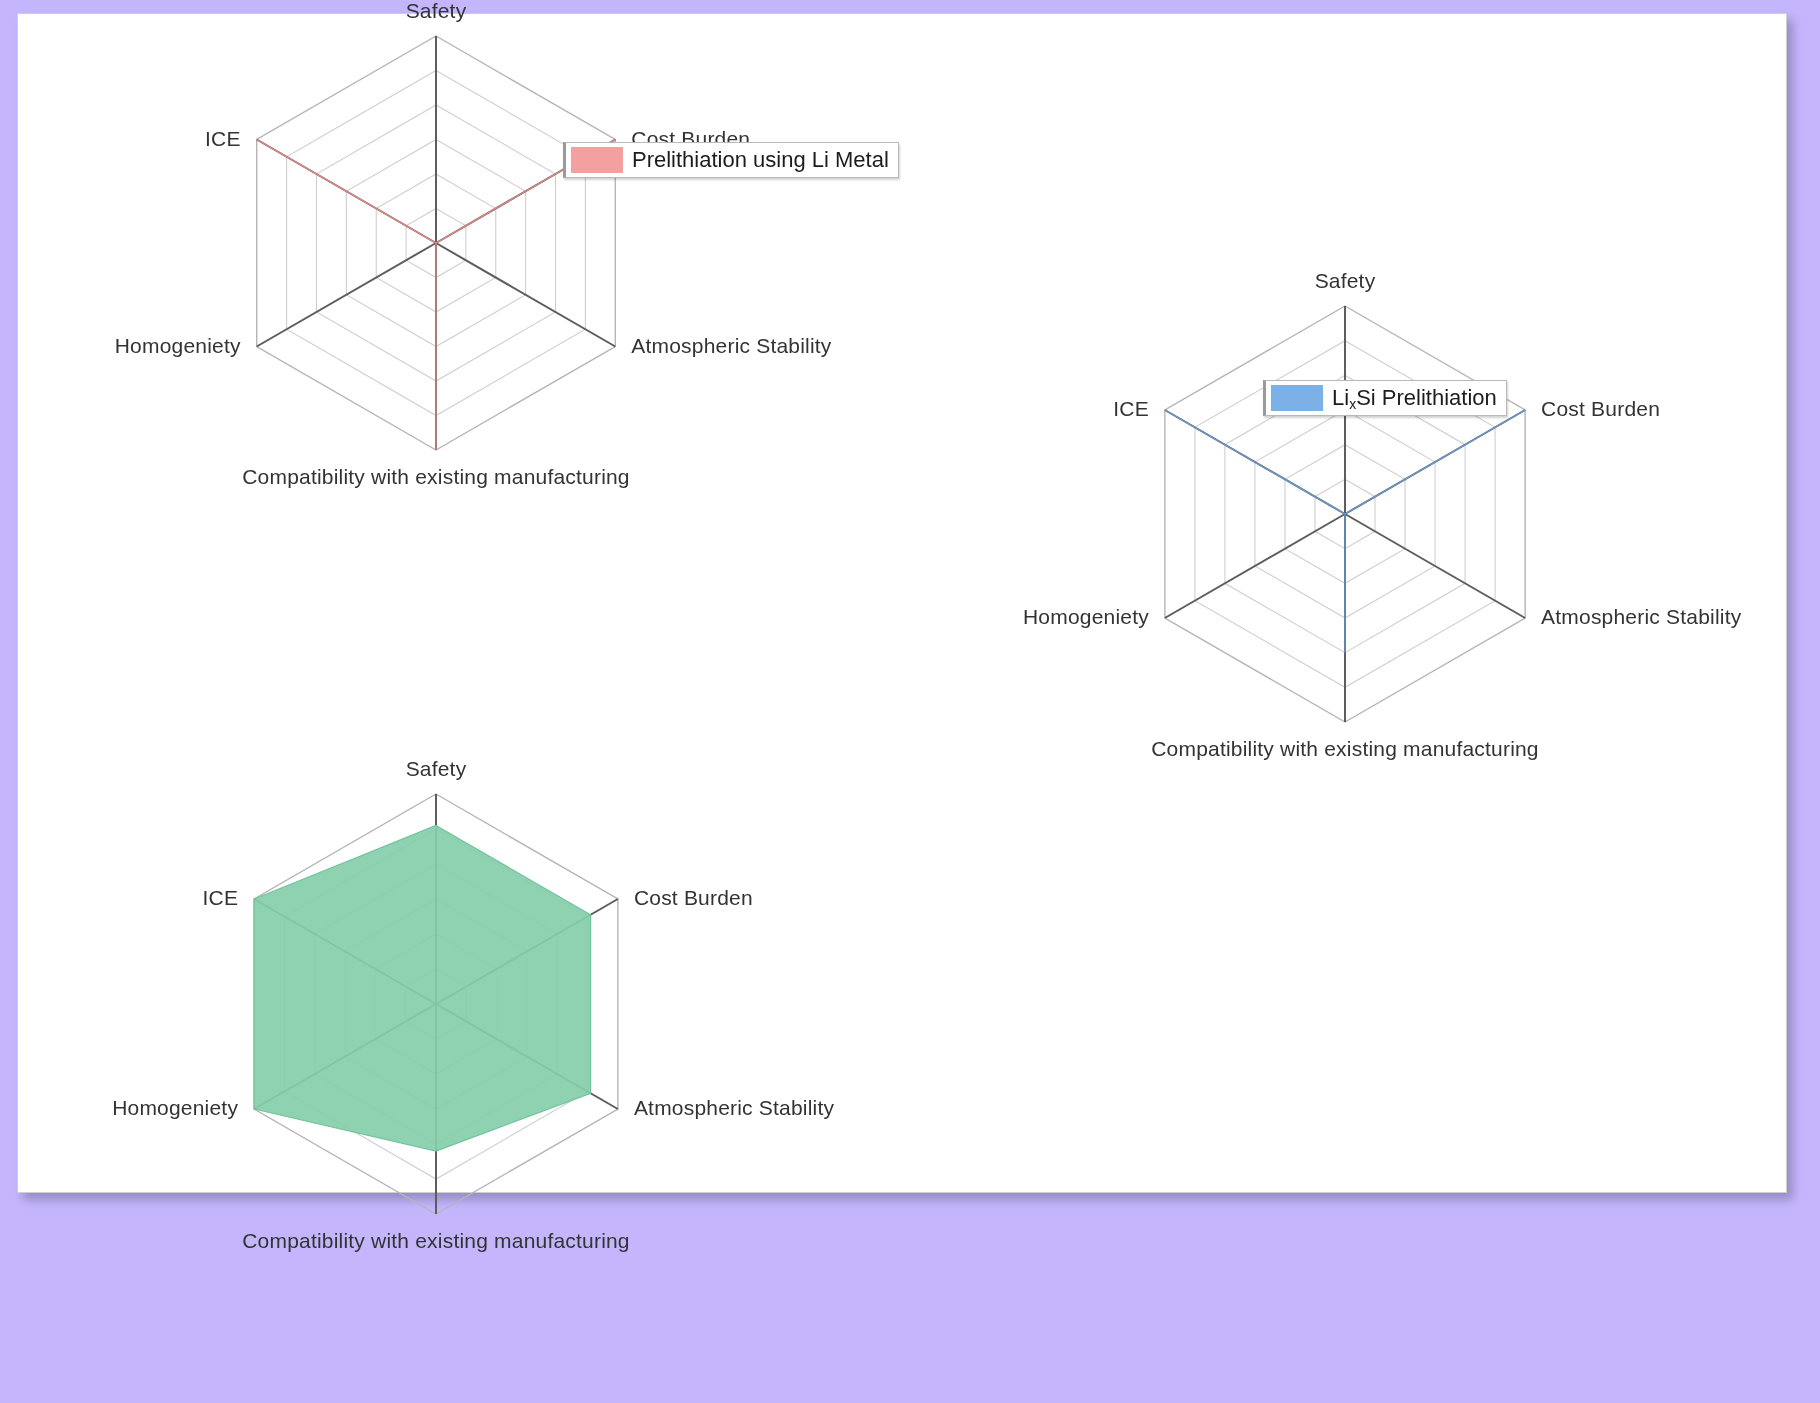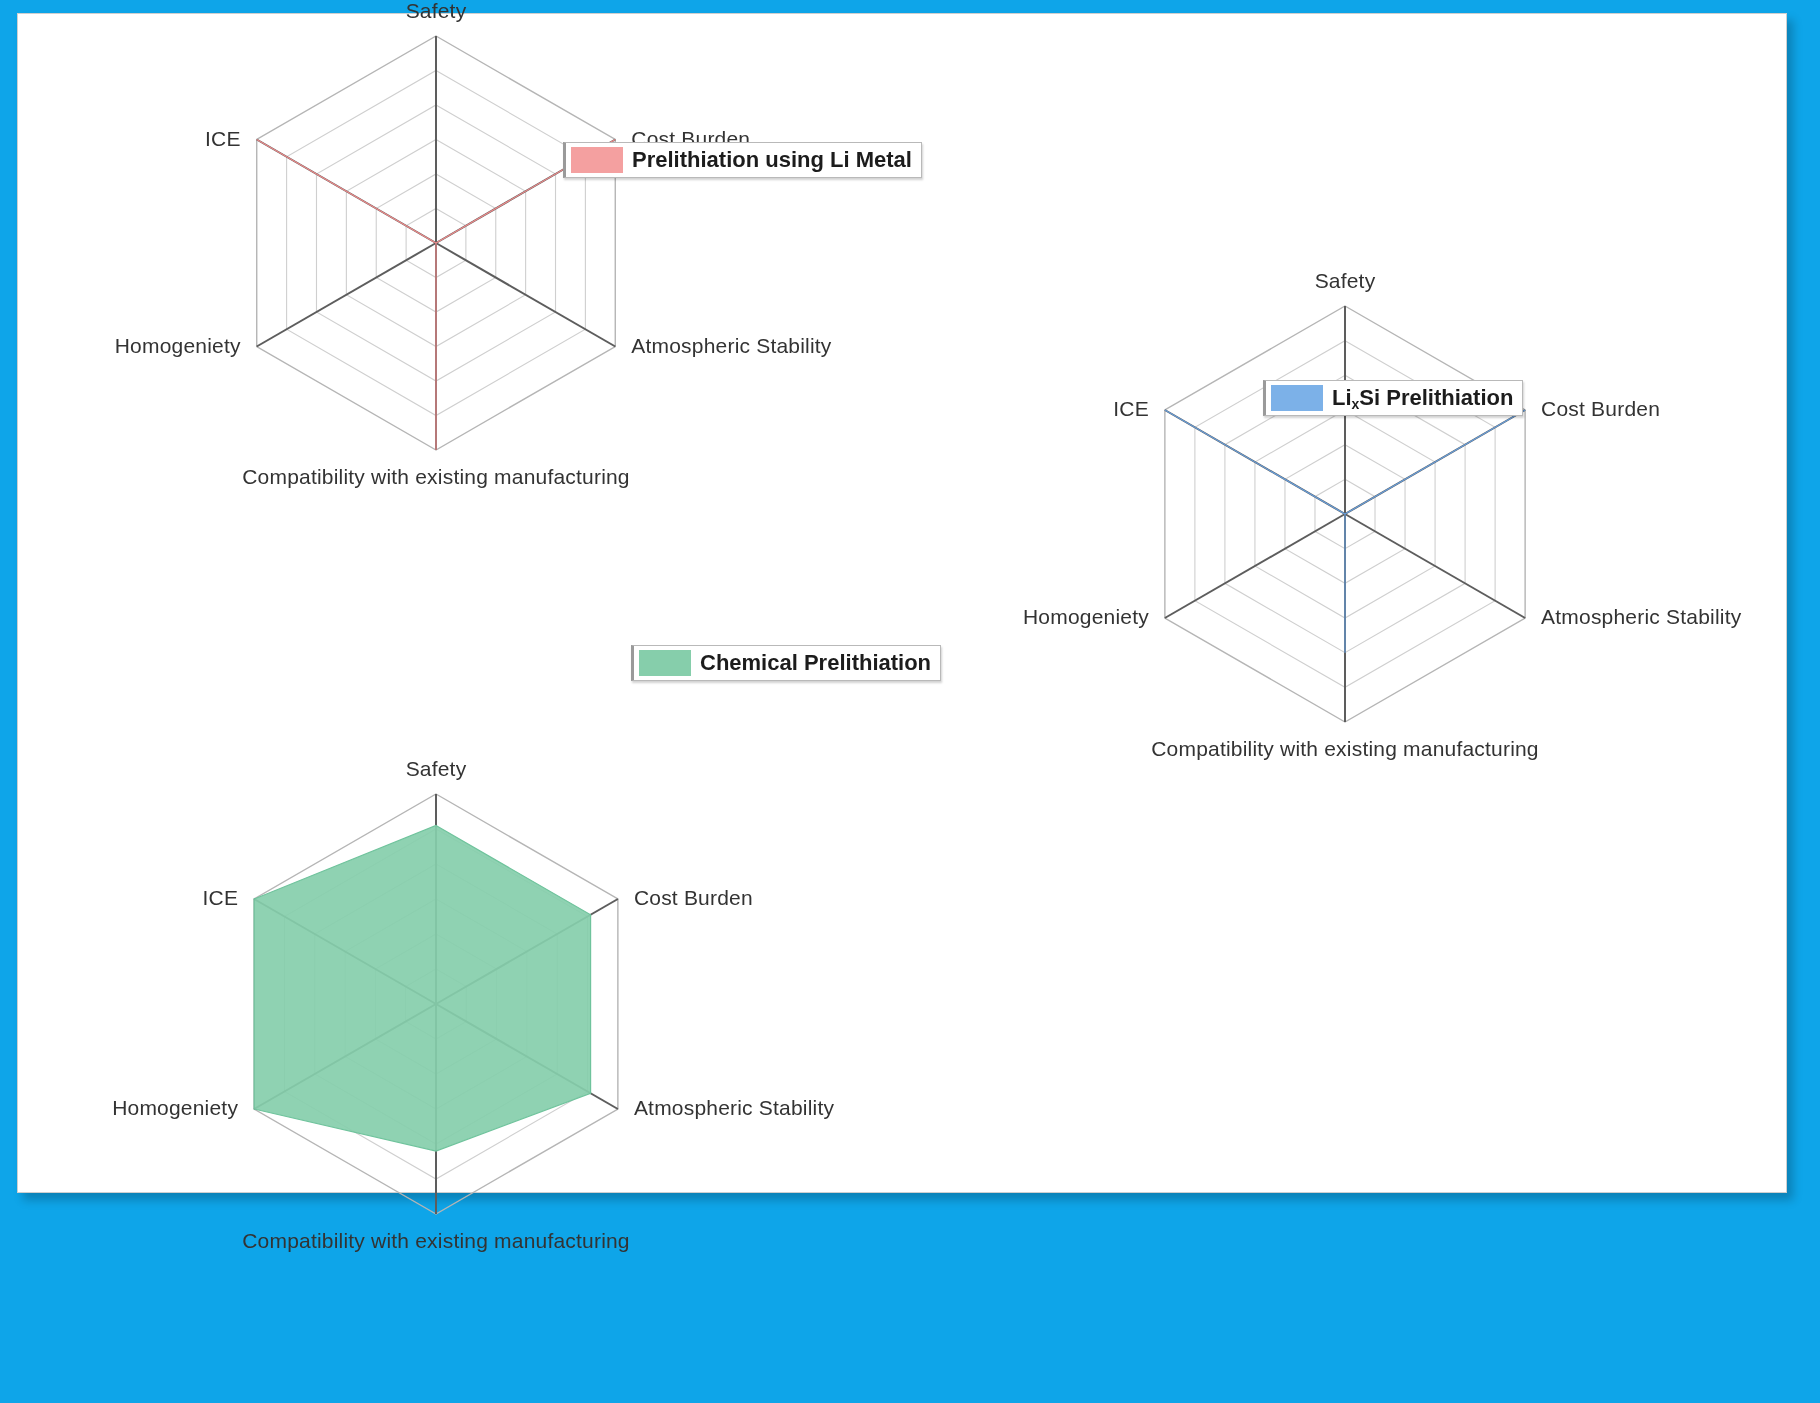--- a/index.html
+++ b/index.html
@@ -6,21 +6,21 @@
   html, body {
     margin: 0;
     padding: 0;
     background: #ffffff;
     font-family: "Liberation Sans", sans-serif;
   }
   #root {
     position: relative;
     width: 1820px;
     height: 1403px;
-    background: #0ea5e9;
+    background: #c4b5fd;
     overflow: hidden;
   }
   .page-card {
     position: absolute;
     left: 17px;
     top: 13px;
     width: 1768px;
     height: 1178px;
     background: #ffffff;
     border: 1px solid #cfcfcf;
@@ -42,21 +42,20 @@
   .legend-box {
     position: absolute;
     display: flex;
     align-items: center;
     background: #ffffff;
     border: 1px solid #b9b9b9;
     border-left: 3px solid #9a9a9a;
     box-shadow: 1px 2px 2px rgba(0,0,0,0.18);
     padding: 4px 9px 4px 5px;
     box-sizing: border-box;
-    font-weight: bold;
   }
   .legend-swatch {
     width: 52px;
     height: 26px;
     flex: 0 0 auto;
     margin-right: 9px;
   }
   .legend-label {
     font-family: "Liberation Sans", sans-serif;
     font-size: 22px;
@@ -128,24 +127,20 @@
             <line x1="418" y1="419" x2="236.13" y2="314.00" stroke="#5d5d5d" stroke-width="2"></line>
           </g>
         <polygon id="poly-chemical" points="418.00,240.50 572.59,329.75 572.59,508.25 418.00,566.00 236.13,524.00 236.13,314.00" fill="#86ceab" fill-opacity="0.92" stroke="#6fc39c" stroke-width="1.2"></polygon>
         <text class="axis-label" id="lbl-chemical-0" text-anchor="middle" x="418.0" y="191.0">Safety</text>
         <text class="axis-label" id="lbl-chemical-1" text-anchor="start" x="615.9" y="320.0">Cost Burden</text>
         <text class="axis-label" id="lbl-chemical-2" text-anchor="start" x="615.9" y="530.0">Atmospheric Stability</text>
         <text class="axis-label" id="lbl-chemical-3" text-anchor="middle" x="418.0" y="663.0">Compatibility with existing manufacturing</text>
         <text class="axis-label" id="lbl-chemical-4" text-anchor="end" x="220.1" y="530.0">Homogeniety</text>
         <text class="axis-label" id="lbl-chemical-5" text-anchor="end" x="220.1" y="320.0">ICE</text>
       </svg>
-      <div class="legend-box" style="left:613px; top:60px;">
-        <span class="legend-swatch" id="swatch-chemical" style="background: rgb(134, 206, 171);"></span>
-        <span class="legend-label">Chemical Prelithiation</span>
-      </div>
     </div>
 
     <div class="chart-block" style="left:900px; top:282px; width:860px; height:560px;">
       <svg class="radar-svg" width="860" height="560" viewBox="0 0 860 560">
         <g id="grid-lixsi">
             <polygon points="427.00,183.33 457.02,200.67 457.02,235.33 427.00,252.67 396.98,235.33 396.98,200.67" fill="none" stroke="#cfcfcf" stroke-width="1.1"></polygon>
             <polygon points="427.00,148.67 487.04,183.33 487.04,252.67 427.00,287.33 366.96,252.67 366.96,183.33" fill="none" stroke="#cfcfcf" stroke-width="1.1"></polygon>
             <polygon points="427.00,114.00 517.07,166.00 517.07,270.00 427.00,322.00 336.93,270.00 336.93,166.00" fill="none" stroke="#cfcfcf" stroke-width="1.1"></polygon>
             <polygon points="427.00,79.33 547.09,148.67 547.09,287.33 427.00,356.67 306.91,287.33 306.91,148.67" fill="none" stroke="#cfcfcf" stroke-width="1.1"></polygon>
             <polygon points="427.00,44.67 577.11,131.33 577.11,304.67 427.00,391.33 276.89,304.67 276.89,131.33" fill="none" stroke="#cfcfcf" stroke-width="1.1"></polygon>

